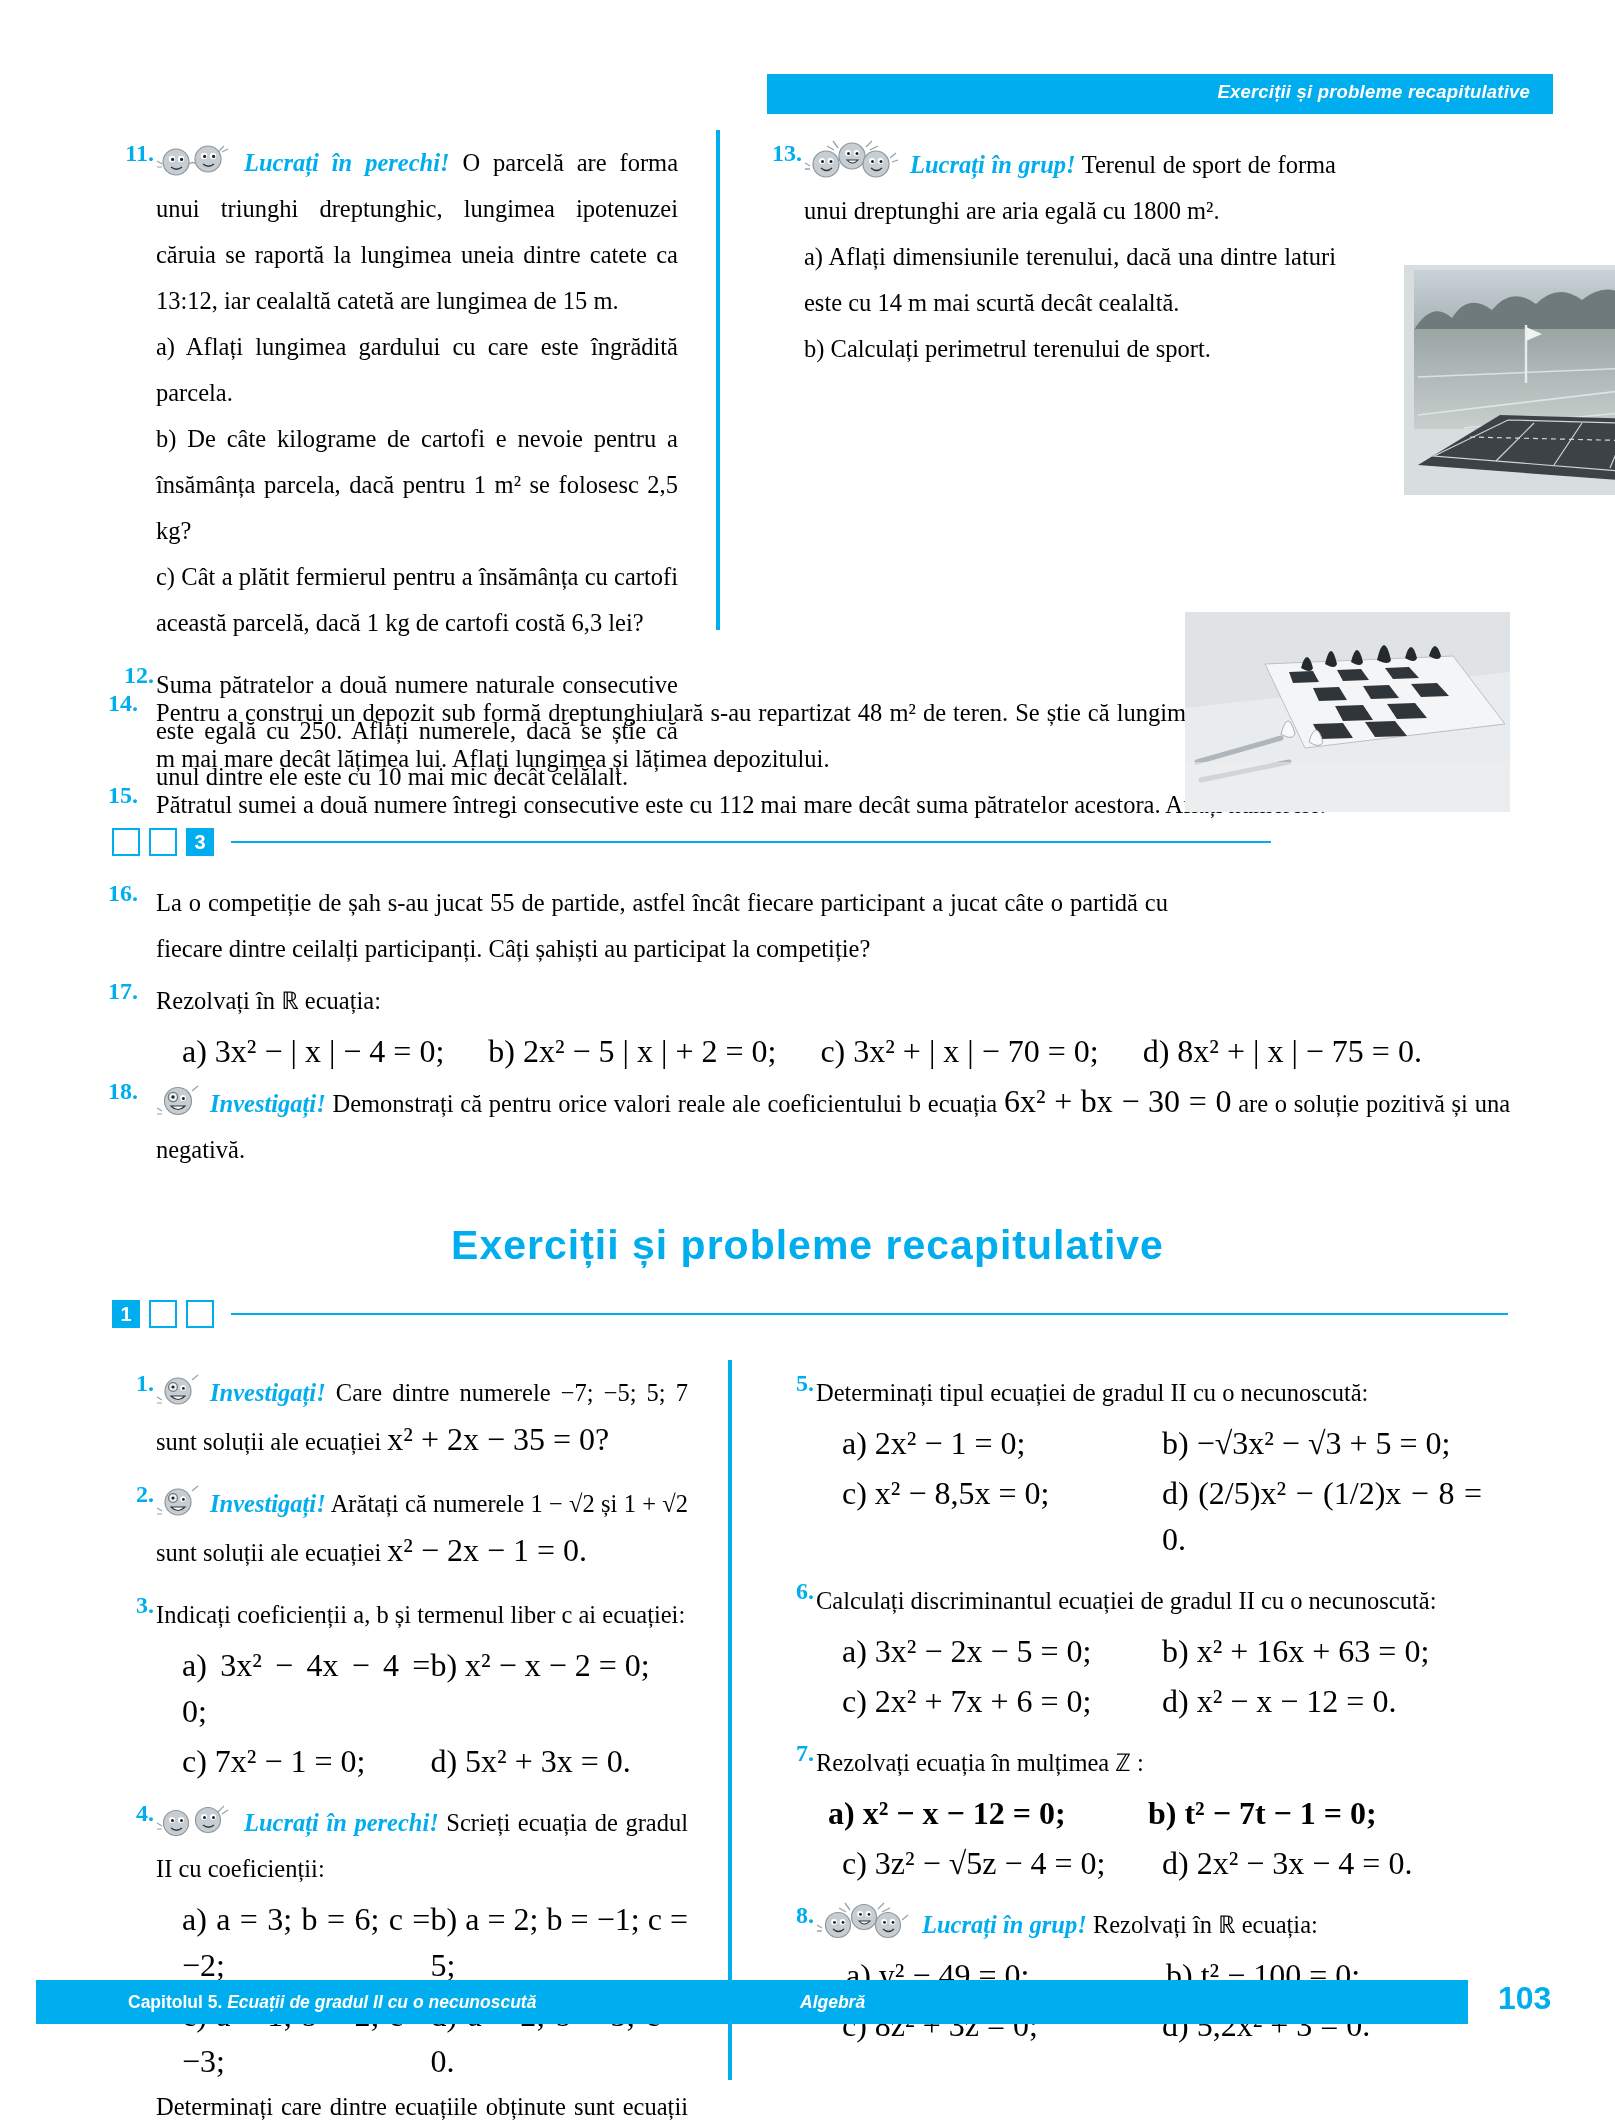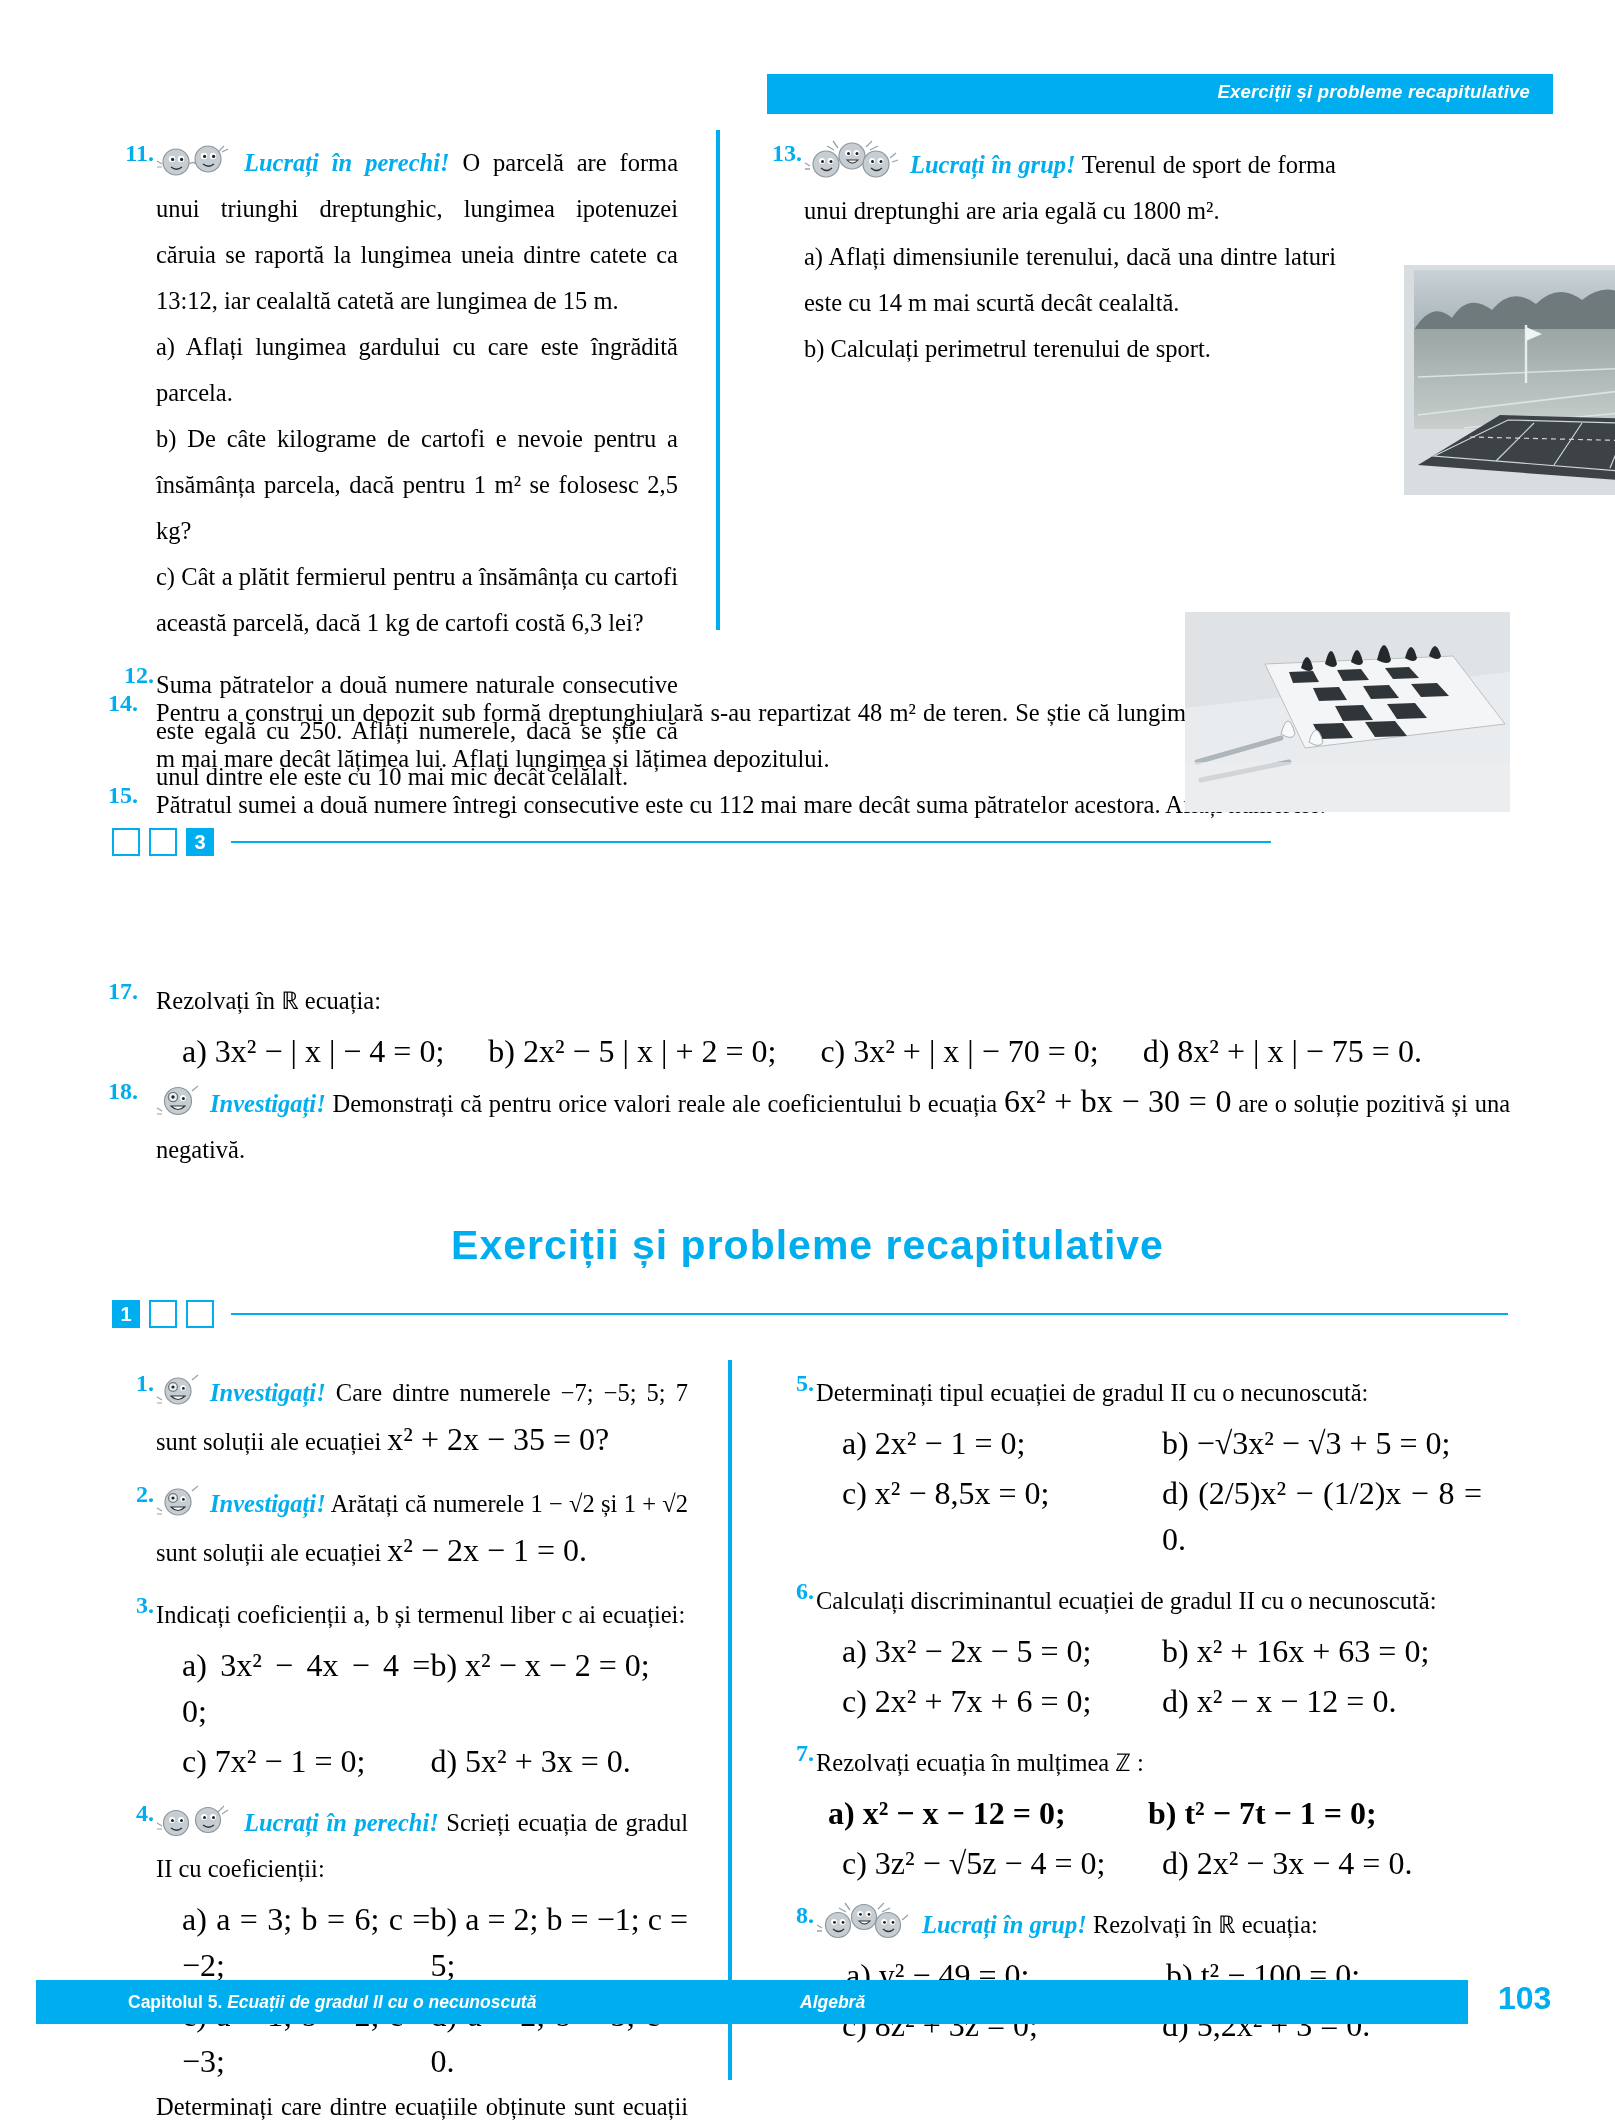--- a/index.html
+++ b/index.html
@@ -302,20 +302,24 @@
       </g>
 
       <g stroke="#aeb6ba" stroke-width="5" stroke-linecap="round">
         <line x1="12" y1="150" x2="96" y2="126"></line>
         <line x1="16" y1="168" x2="104" y2="150"></line>
       </g>
       <rect x="0" y="150" width="325" height="50" fill="#eceff1" opacity=".55"></rect>
     </svg>
   </div>
 
+  <div class="fullprob" style="top:880px;width:1060px;">
+    <span class="num">16.</span>
+    <div class="txt body-txt">La o competiție de șah s-au jucat 55 de partide, astfel încât fiecare participant a jucat câte o partidă cu fiecare dintre ceilalți participanți. Câți șahiști au participat la competiție?</div>
+  </div>
 
   <div class="fullprob" style="top:978px;width:1402px;">
     <span class="num">17.</span>
     <div class="txt body-txt">
       <span>Rezolvați în ℝ ecuația:</span>
       <div style="margin-left:26px;margin-top:4px;display:flex;gap:44px;">
         <span class="mth">a)  3x² − | x | − 4 = 0;</span>
         <span class="mth">b)  2x² − 5 | x | + 2 = 0;</span>
         <span class="mth">c)  3x² + | x | − 70 = 0;</span>
         <span class="mth">d)  8x² + | x | − 75 = 0.</span>

